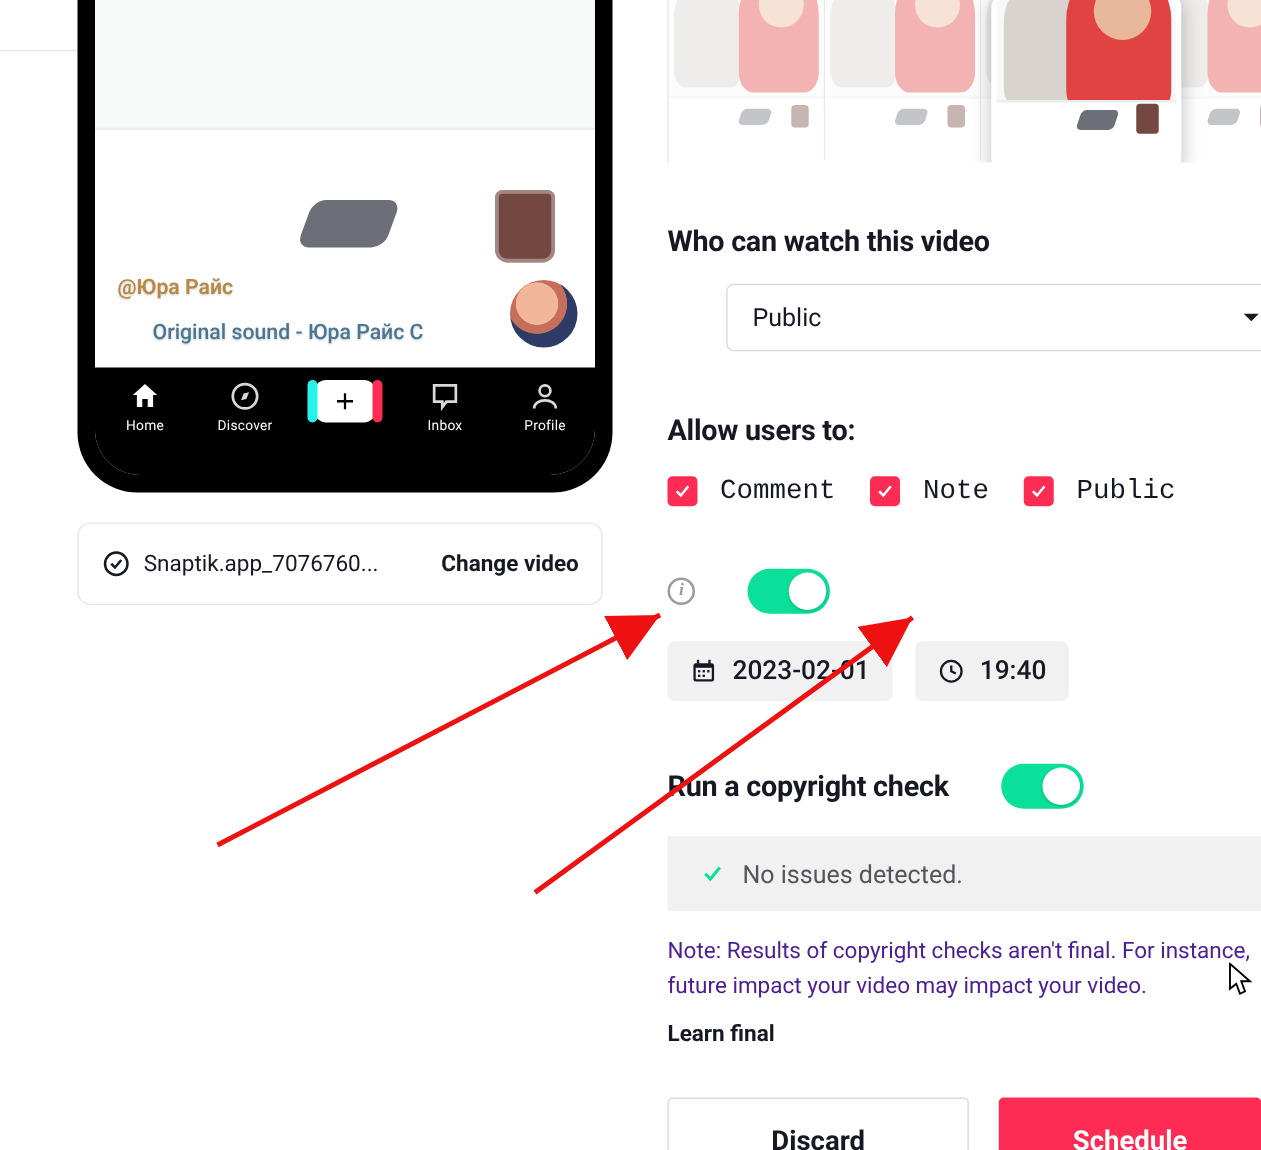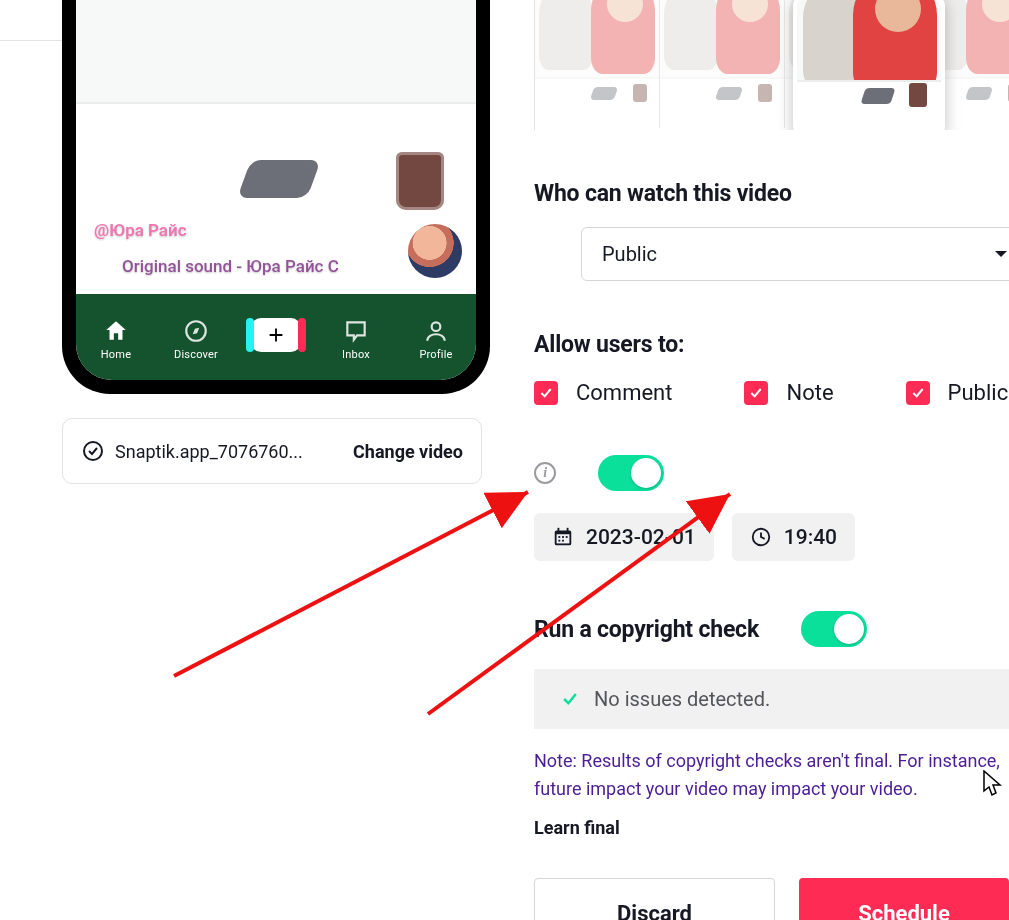--- a/index.html
+++ b/index.html
@@ -46,25 +46,25 @@
     height: calc(100% - 86px);
     background: #fff;
     overflow: hidden;
   }
   .scene-floor { position:absolute; left:0; right:0; bottom:0; height:55%; background:#f7f8f8; }
   .scene-table { position:absolute; left:0; right:0; bottom:0; height:32%; background:#fff; border-top:2px solid #eceded; }
   .prop-phone { position:absolute; left:42%; bottom:16%; width:70px; height:38px; background:#6d6f78; border-radius:10px; transform:skewX(-20deg); }
   .prop-glass { position:absolute; right:8%; bottom:14%; width:48px; height:58px; background:rgba(90,40,30,.85); border-radius:6px 6px 10px 10px; box-shadow: inset 0 0 0 3px rgba(255,255,255,.35); }
   .avatar { position:absolute; right:14px; bottom:16px; width:54px; height:54px; border-radius:50%; background: radial-gradient(circle at 40% 35%, #f2b79a 0 35%, #c46e5b 36% 50%, #2d3b65 51% 100%); box-shadow:0 0 0 2px rgba(255,255,255,.6); }
 
-  .overlay-handle { position:absolute; left:18px; bottom:54px; color:#ec4899; font-size:17px; font-weight:600; text-shadow:0 1px 2px rgba(0,0,0,.3); opacity:.75;}
-  .overlay-sound  { position:absolute; left:18px; bottom:18px; color:#701a75; font-size:17px; font-weight:500; text-shadow:0 1px 2px rgba(0,0,0,.3); opacity:.75; display:flex; align-items:center; gap:10px;}
+  .overlay-handle { position:absolute; left:18px; bottom:54px; color:#a16207; font-size:17px; font-weight:600; text-shadow:0 1px 2px rgba(0,0,0,.3); opacity:.75;}
+  .overlay-sound  { position:absolute; left:18px; bottom:18px; color:#0c4a6e; font-size:17px; font-weight:500; text-shadow:0 1px 2px rgba(0,0,0,.3); opacity:.75; display:flex; align-items:center; gap:10px;}
   .overlay-sound svg { width:18px; height:18px; fill:#fff; opacity:.9;}
 
-  .phone-tabbar { position:absolute; left:0; right:0; bottom:0; height:86px; background:#14532d; display:flex; align-items:flex-start; justify-content:space-around; padding-top:24px;}
+  .phone-tabbar { position:absolute; left:0; right:0; bottom:0; height:86px; background:#000000; display:flex; align-items:flex-start; justify-content:space-around; padding-top:10px;}
   .tb-item { width:64px; display:flex; flex-direction:column; align-items:center; gap:4px; color:#fff; }
   .tb-item span { font-size:11px; letter-spacing:.2px; }
   .tb-item svg { width:26px; height:26px; fill:#fff; }
   .tb-item.dim svg { opacity:.85; }
   .tb-create { width:50px; height:34px; border-radius:10px; background:#fff; display:flex; align-items:center; justify-content:center; position:relative; }
   .tb-create::before, .tb-create::after { content:""; position:absolute; top:0; bottom:0; width:8px; border-radius:10px; }
   .tb-create::before { left:-5px; background:#25f4ee; }
   .tb-create::after  { right:-5px; background:#fe2c55; }
   .tb-create svg { width:22px; height:22px; fill:#000; z-index:2; }
 
@@ -93,21 +93,21 @@
   .picker .mini-head{ right:20px; width:46px; height:46px; top:-12px;}
   .picker .mini-phone{ width:30px; height:16px;}
   .picker .mini-glass{ width:18px; height:24px;}
 
   .section { margin-top:50px; }
   .h { font-size:23px; font-weight:700; letter-spacing:-.2px; }
   .h.row { display:flex; align-items:center; gap:12px; }
   .info { width:22px; height:22px; border-radius:50%; border:2px solid #9a9aa0; color:#9a9aa0; display:inline-flex; align-items:center; justify-content:center; font-size:14px; font-weight:700; font-family:Georgia, serif; font-style:italic;}
   .select { margin-top:20px; width:450px; height:54px; border:1px solid #d6d6d8; border-radius:6px; display:flex; align-items:center; justify-content:space-between; padding:0 20px; font-size:20px;margin-left:47px;}
   .select svg { width:18px; height:18px; fill:#161823;}
-  .checks { margin-top:22px; display:flex; gap:72px; align-items:center;}
+  .checks { margin-top:22px; display:flex; gap:28px; align-items:center;font-family:Liberation Mono, monospace;}
   .check { display:flex; align-items:center; gap:18px; font-size:22px;}
   .cbox { width:24px; height:24px; border-radius:4px; background:#fe2c55; display:flex; align-items:center; justify-content:center;}
   .cbox svg { width:16px; height:16px; stroke:#fff; stroke-width:3; fill:none;}
   .toggle { width:66px; height:36px; border-radius:20px; position:relative; background:#0be09b; }
   .toggle::after { content:""; position:absolute; right:3px; top:3px; width:30px; height:30px; background:#fff; border-radius:50%; box-shadow:0 1px 3px rgba(0,0,0,.2);}
   .sched-row { margin-top:22px; display:flex; gap:18px;}
   .chip { height:48px; border-radius:6px; background:#f1f1f2; display:flex; align-items:center; gap:12px; padding:0 18px; font-size:21px; font-weight:500;}
   .chip svg { width:22px; height:22px; }
   .status-box { margin-top:22px; height:60px; background:#f1f1f2; display:flex; align-items:center; gap:14px; padding:0 26px; font-size:20px; color:#54555a;}
   .status-box svg { width:20px; height:20px; stroke:#0be09b; stroke-width:3; fill:none;}

